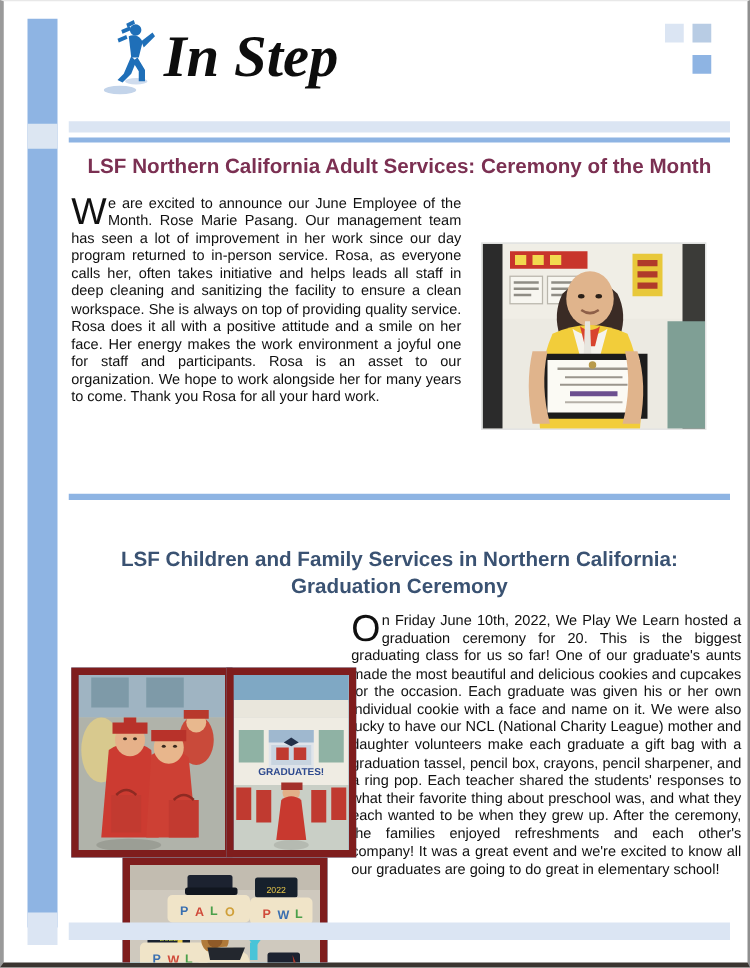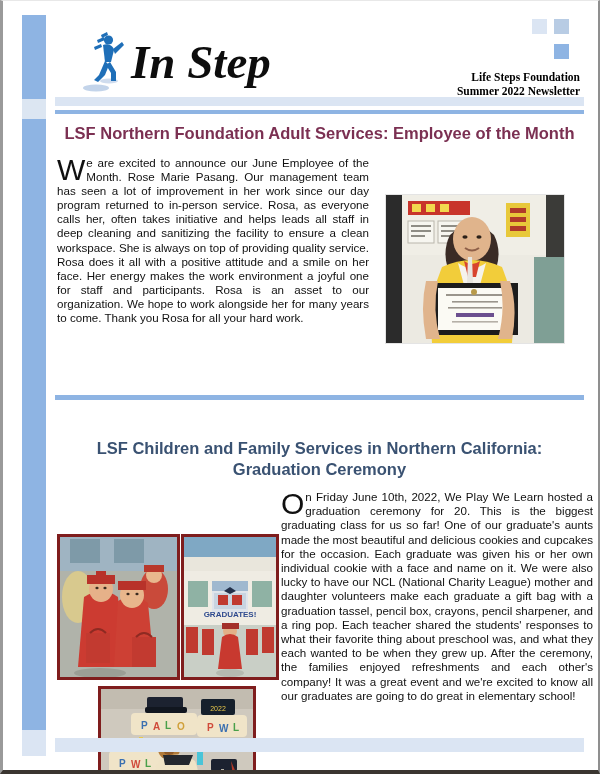--- a/index.html
+++ b/index.html
@@ -58,21 +58,21 @@
   .masthead {
     position: absolute;
     left: 52px;
     top: 12px;
     right: 14px;
     height: 82px;
   }
   .logo-wrap {
     position: absolute;
     left: 28px;
-    top: 18px;
+    top: 2px;
     display: flex;
     align-items: center;
   }
   .runner-icon {
     width: 46px;
     height: 62px;
     display: block;
   }
   .masthead-title {
     font-family: "Liberation Serif", serif;
@@ -209,21 +209,21 @@
     width: 312px;
     font-size: 11.6px;
     line-height: 14.2px;
     text-align: justify;
     color: #101010;
   }
   .a2-photo {
     position: absolute;
     overflow: hidden;
     background: #7dd3fc;
-    border: 3px solid #7f1d1d;
+    border: 6px solid #7f1d1d;
   }
   .a2-photo-1 { left: 2px;   top: 46px;  width: 117px; height: 140px; }
   .a2-photo-2 { left: 126px; top: 46px;  width: 92px;  height: 140px; }
   .a2-photo-3 { left: 43px;  top: 198px; width: 152px; height: 114px; }
 
   
   .dropcap {
     float: left;
     font-family: "Liberation Sans", sans-serif;
     font-weight: normal;
@@ -262,31 +262,27 @@
       </svg>
       <div class="masthead-title">In Step</div>
     </div>
 
     <div class="squares">
       <div class="sq sq-a"></div>
       <div class="sq sq-b"></div>
       <div class="sq sq-c"></div>
     </div>
 
-    <div class="org-lines">
-      <div>Life Steps Foundation</div>
-      <div>Summer 2022 Newsletter</div>
-    </div>
   </div>
 
   <div class="rule-thick-light"></div>
   <div class="rule-blue"></div>
 
   <div class="article art-1">
-    <h2 class="art-heading head-maroon">LSF Northern Foundation Adult Services: Employee of the Month</h2>
+    <h2 class="art-heading head-maroon">LSF Northern California Adult Services: Ceremony of the Month</h2>
 
     <div class="a1-body">
       <div class="a1-text">
         <span class="dropcap">W</span><span>e are excited to announce our June Employee of the Month. Rose Marie Pasang. Our management team has seen a lot of improvement in her work since our day program returned to in-person service. Rosa, as everyone calls her, often takes initiative and helps leads all staff in deep cleaning and sanitizing the facility to ensure a clean workspace. She is always on top of providing quality service. Rosa does it all with a positive attitude and a smile on her face. Her energy makes the work environment a joyful one for staff and participants. Rosa is an asset to our organization. We hope to work alongside her for many years to come. Thank you Rosa for all your hard work.</span>
       </div>
 
       <div class="a1-photo">
         <svg class="ph" viewBox="0 0 178 148" preserveAspectRatio="none">
           <rect width="178" height="148" fill="#eceae2"></rect>
           <rect x="0" y="0" width="178" height="60" fill="#f0eee6"></rect>

